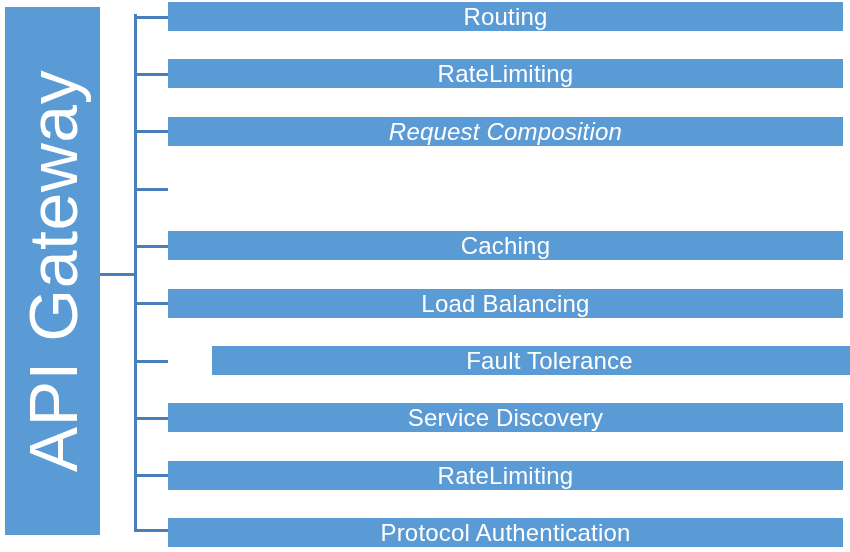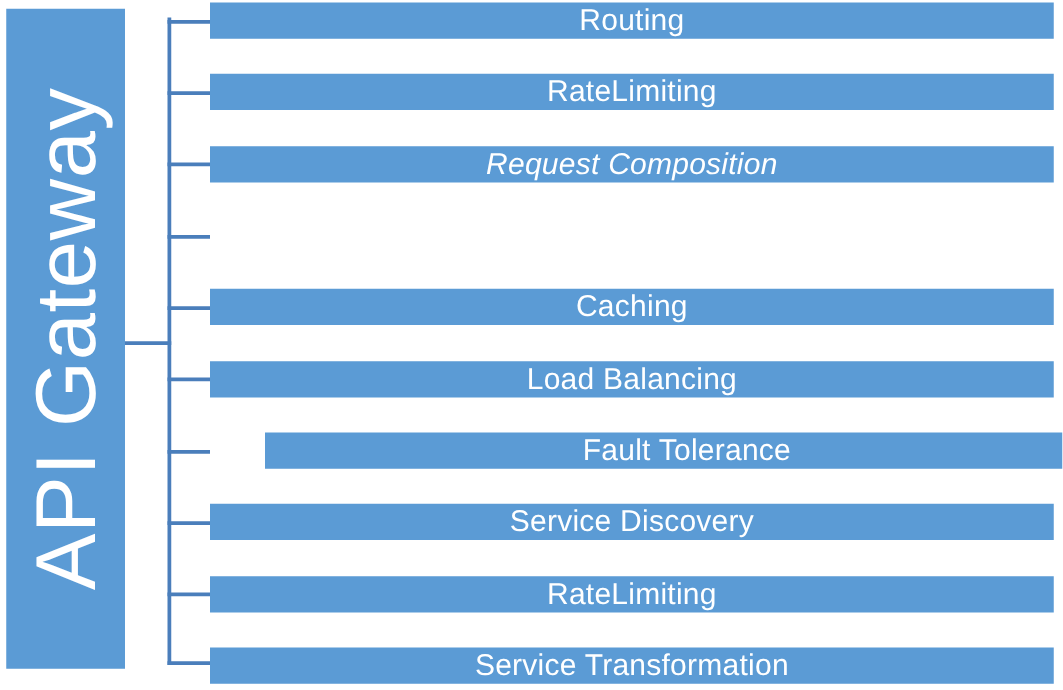--- a/index.html
+++ b/index.html
@@ -149,17 +149,17 @@
     <div class="cap-bar" style="top:346px;margin-left:44px;">
       <span class="cap-bar-label">Fault Tolerance</span>
     </div>
     <div class="cap-bar" style="top:403px;">
       <span class="cap-bar-label">Service Discovery</span>
     </div>
     <div class="cap-bar" style="top:461px;">
       <span class="cap-bar-label">RateLimiting</span>
     </div>
     <div class="cap-bar" style="top:518px;">
-      <span class="cap-bar-label">Service Transformation</span>
+      <span class="cap-bar-label">Protocol Authentication</span>
     </div>
   </div>
 
 </div>
 
 </body></html>

